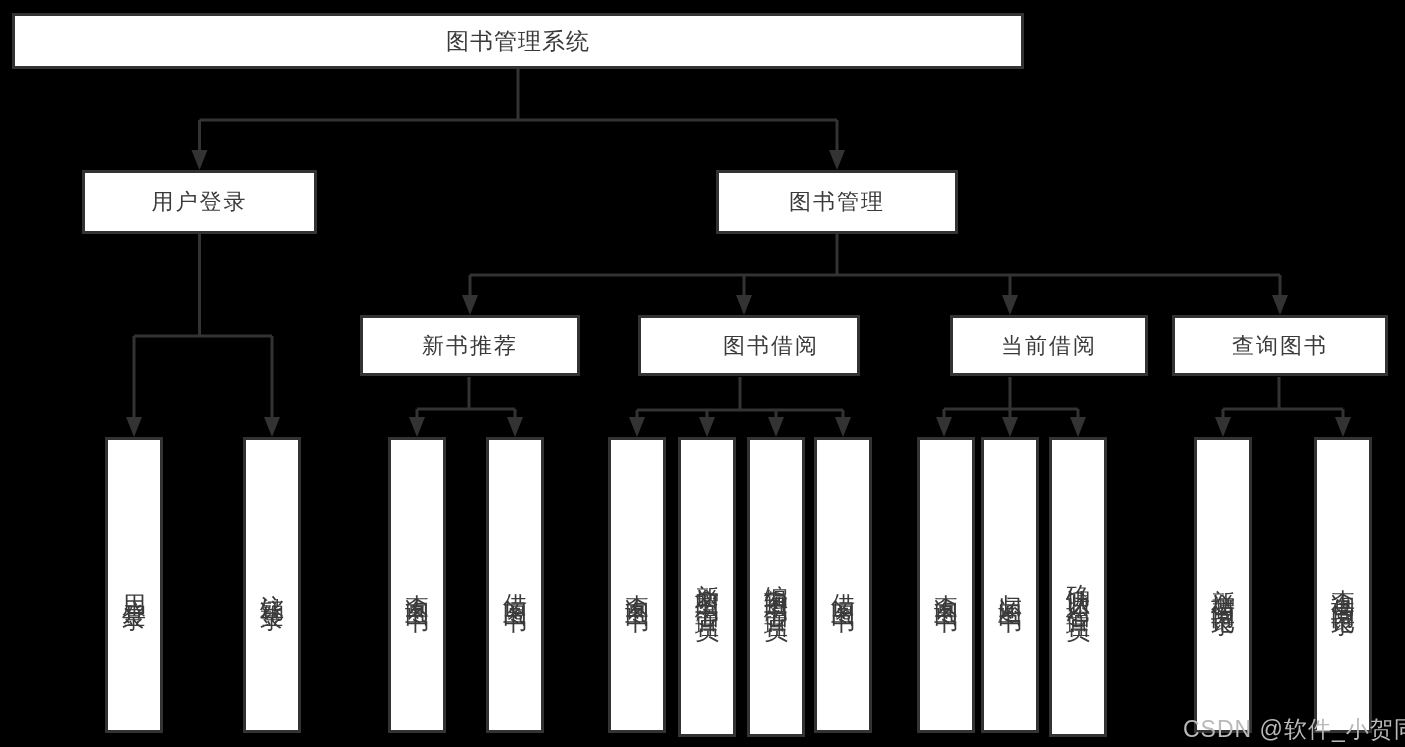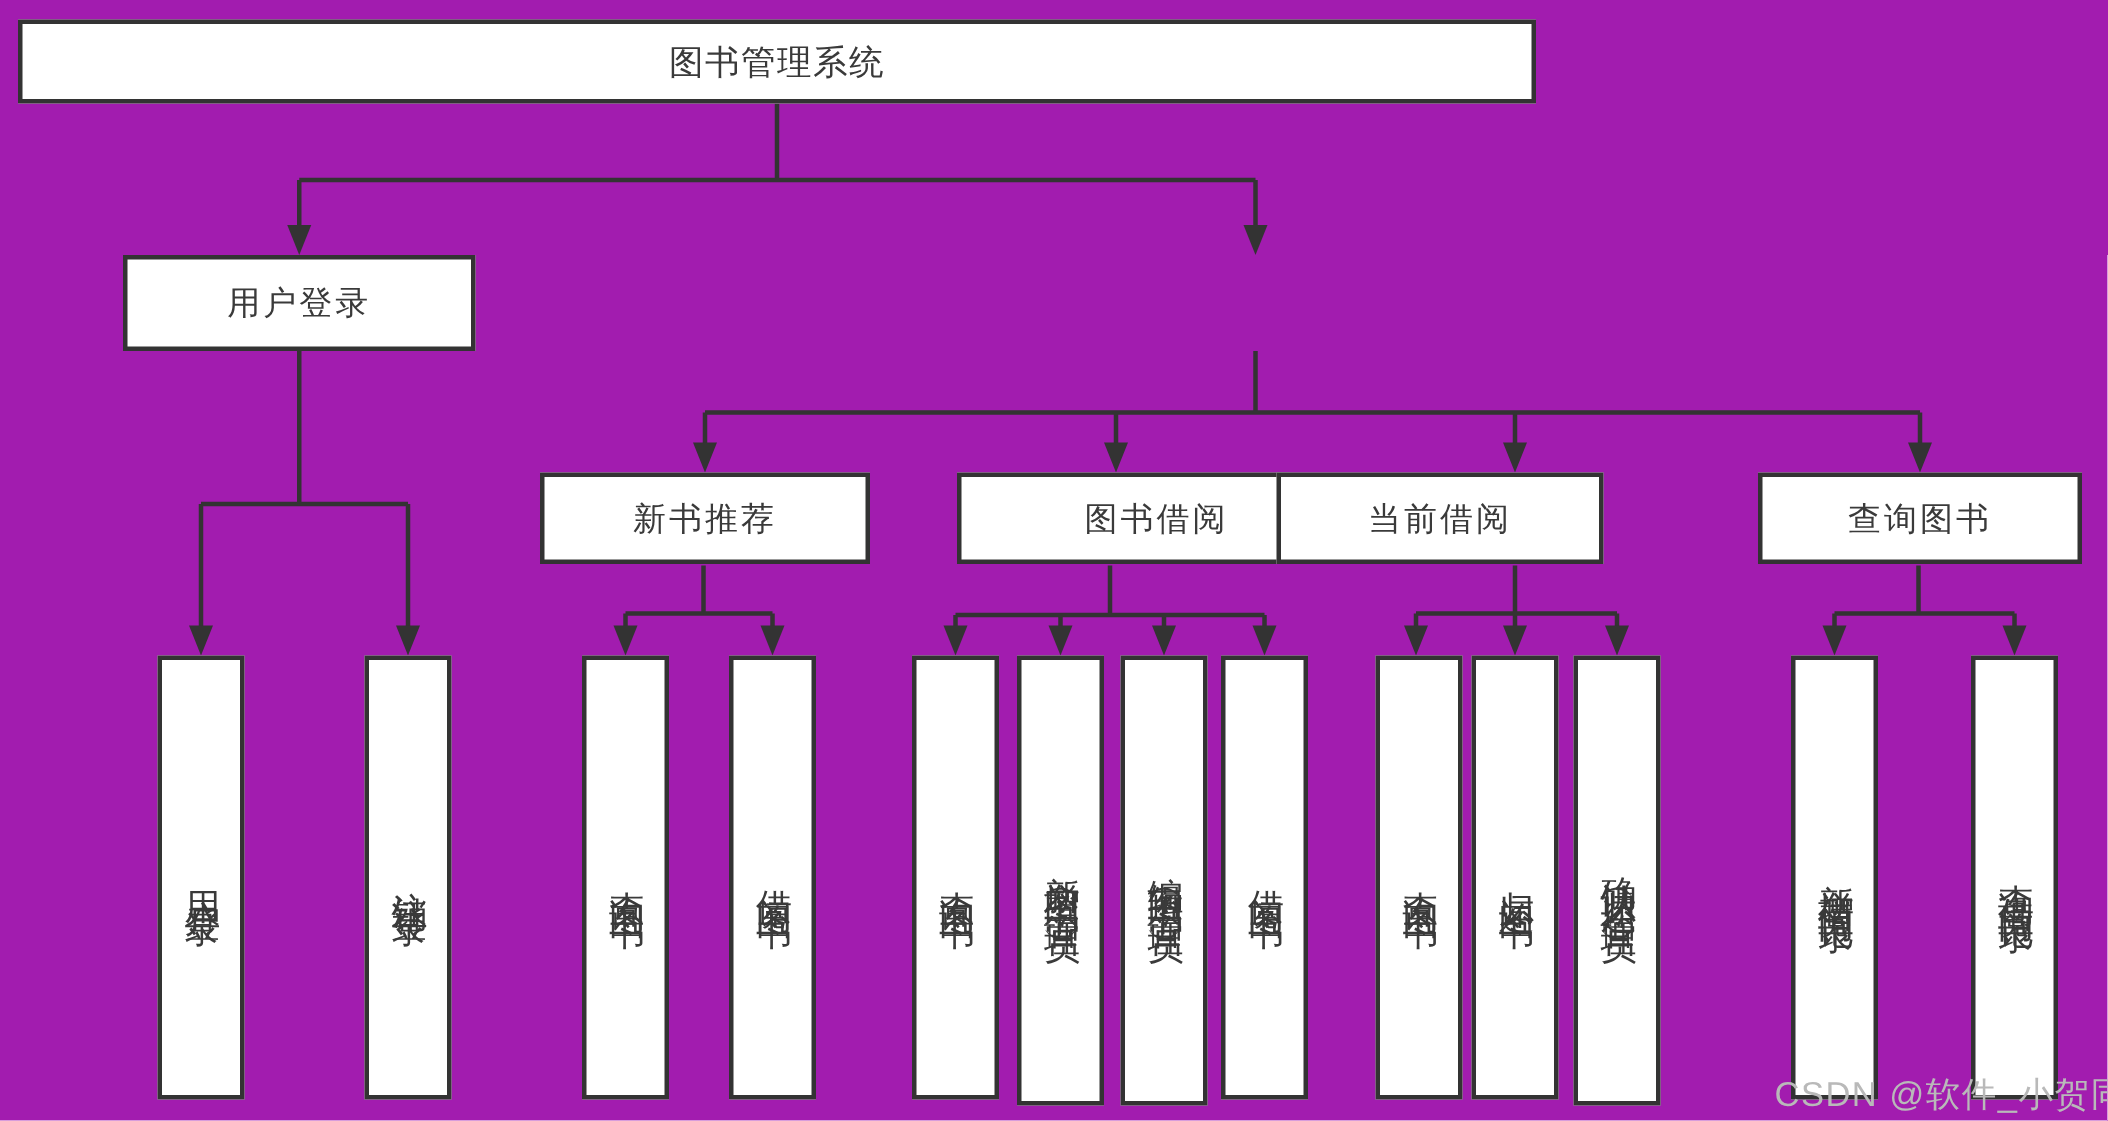--- a/index.html
+++ b/index.html
@@ -3,21 +3,21 @@
 <meta charset="utf-8">
 <style>
   * { margin: 0; padding: 0; box-sizing: border-box; }
   html, body { background: #ffffff; }
   body {
     font-family: "Liberation Sans", "DejaVu Sans", sans-serif;
     width: 1405px; height: 747px; position: relative; overflow: hidden;
   }
   .canvas {
     position: absolute; left: 0; top: 0; width: 1405px; height: 747px;
-    background: #a21caf;
+    background: #000000;
   }
   svg.wires { position: absolute; left: 0; top: 0; }
   .node {
     position: absolute;
     background: #ffffff;
     border: 3px solid #333333;
     display: flex; align-items: center; justify-content: center;
     color: #3a3a3a;
   }
   .hnode { font-size: 22px; letter-spacing: 2px; }
@@ -87,24 +87,25 @@
       <polygon points="1078,437 1070,417 1086,417"></polygon>
 
       <polygon points="1223,437 1215,417 1231,417"></polygon>
       <polygon points="1343,437 1335,417 1351,417"></polygon>
     </g>
   </svg>
 
   <div class="node root" style="left:12px; top:13px; width:1012px; height:56px;">图书管理系统</div>
 
   <div class="node hnode" style="left:82px; top:170px; width:235px; height:64px;">用户登录</div>
+  <div class="node hnode" style="left:716px; top:170px; width:242px; height:64px;">图书管理</div>
 
   <div class="node hnode" style="left:360px; top:315px; width:220px; height:61px;">新书推荐</div>
   <div class="node hnode" style="left:638px; top:315px; width:222px; height:61px;padding-left:44px;">图书借阅</div>
-  <div class="node hnode" style="left:851px; top:315px; width:218px; height:61px;">当前借阅</div>
+  <div class="node hnode" style="left:950px; top:315px; width:198px; height:61px;">当前借阅</div>
   <div class="node hnode" style="left:1172px; top:315px; width:216px; height:61px;">查询图书</div>
 
   <div class="node leaf" style="left:105px; top:437px; width:58px; height:296px;">
     <span>用户登录</span>
   </div>
   <div class="node leaf" style="left:243px; top:437px; width:58px; height:296px;">
     <span>注销登录</span>
   </div>
 
   <div class="node leaf" style="left:388px; top:437px; width:58px; height:296px;">

